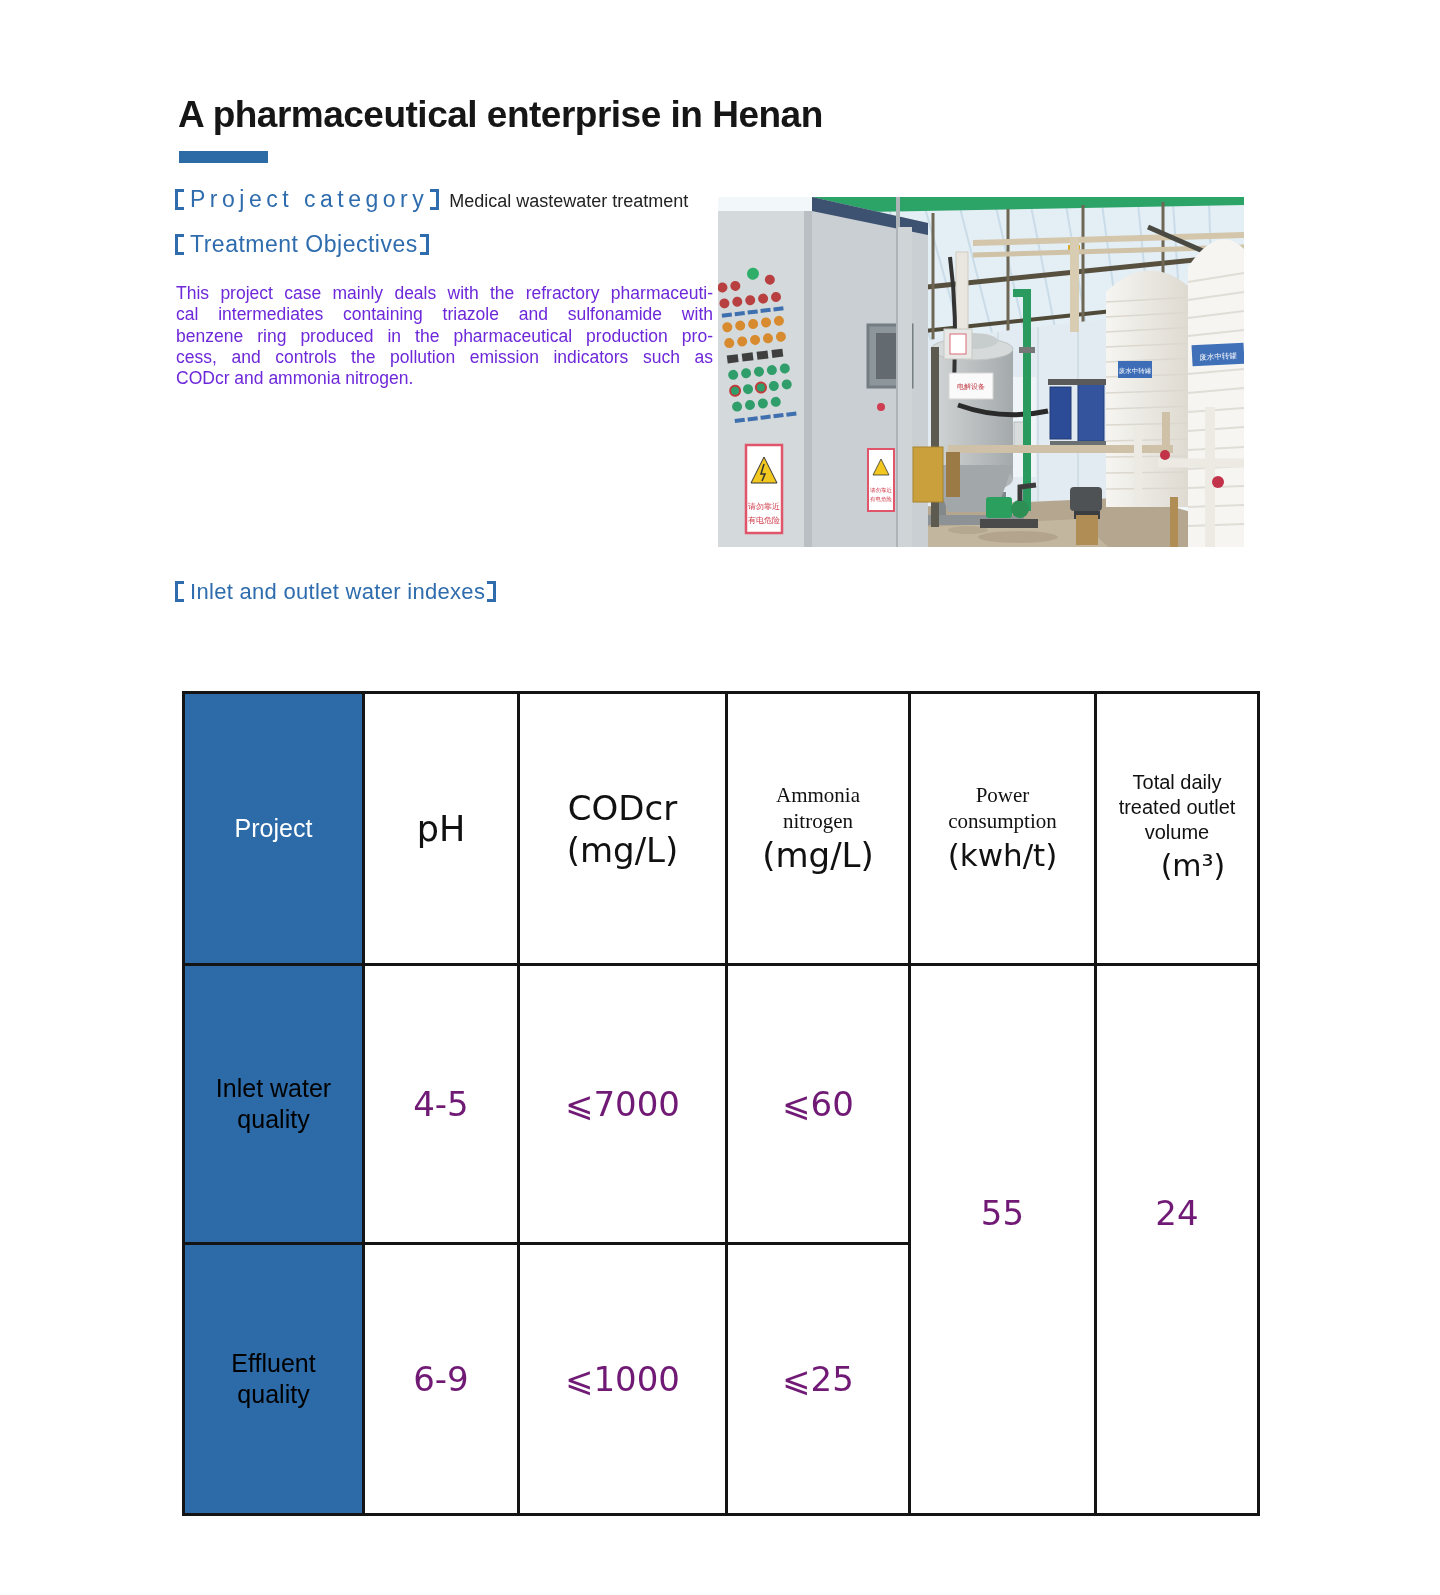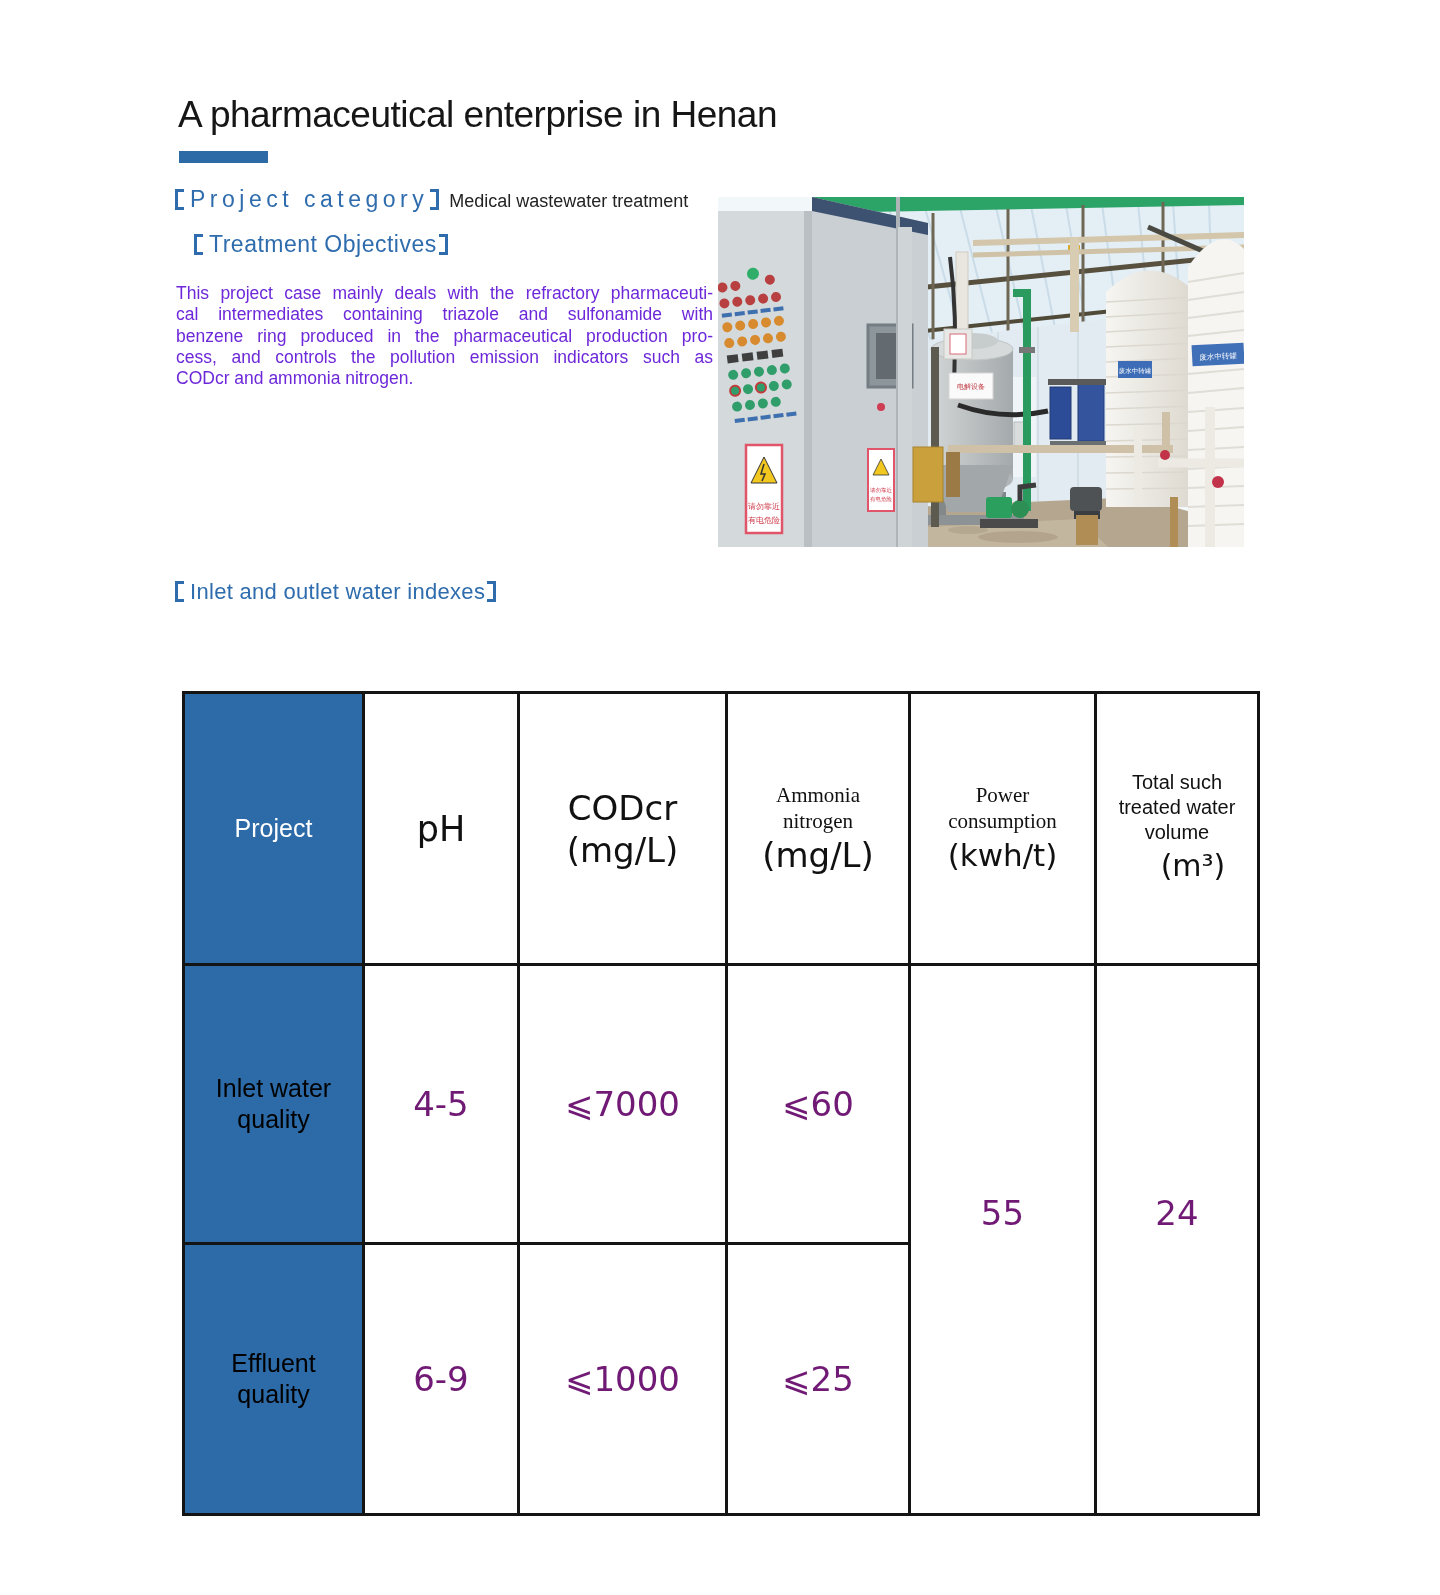--- a/index.html
+++ b/index.html
@@ -1,32 +1,32 @@
 <!DOCTYPE html>
 <html><head>
 <meta charset="utf-8">
 <style>
   html,body{margin:0;padding:0;background:#ffffff;}
   .canvas{position:relative;width:1440px;height:1595px;background:#fff;
           font-family:"Liberation Sans",sans-serif;overflow:hidden;}
 
-  .title{position:absolute;left:178px;top:94px;font-size:37px;font-weight:400;
+  .title{position:absolute;left:178px;top:94px;font-size:37px;font-weight:700;
          color:#161616;letter-spacing:-0.5px;white-space:nowrap;}
   .accent{position:absolute;left:179px;top:151px;width:89px;height:12px;background:#2d6ba6;}
 
   
   .lb,.rb{display:inline-block;width:9px;height:21px;vertical-align:-3px;box-sizing:border-box;}
   .lb{border:3px solid currentColor;border-right:none;margin-right:6px;}
   .rb{border:3px solid currentColor;border-left:none;margin-left:2px;}
 
   .cat-line{position:absolute;left:175px;top:186px;white-space:nowrap;}
   .blue-head{color:#2e6cad;}
   .cat-label{font-size:23px;letter-spacing:4.5px;}
   .cat-value{font-size:18px;color:#232323;margin-left:10px;letter-spacing:0;text-align:center;}
-  .obj-line{position:absolute;left:175px;top:231px;font-size:23px;letter-spacing:0.5px;margin-left:19px;}
+  .obj-line{position:absolute;left:175px;top:231px;font-size:23px;letter-spacing:0.5px;}
   .idx-line{position:absolute;left:175px;top:579px;font-size:22px;letter-spacing:0.3px;}
 
   .para{position:absolute;left:176px;top:283px;width:537px;font-size:17.5px;
         line-height:21.3px;color:#6d28d9;}
   .pl{text-align:left;}
   .just{text-align:justify;text-align-last:justify;}
 
   .photo{position:absolute;left:718px;top:197px;width:526px;height:350px;overflow:hidden;}
   .photo svg{display:block;}
 
@@ -358,21 +358,21 @@
           </th>
           <th>
             <div class="small w110">Ammonia nitrogen</div>
             <div class="big">(mg/L)</div>
           </th>
           <th>
             <div class="small w160">Power consumption</div>
             <div class="big kwh">(kwh/t)</div>
           </th>
           <th>
-            <div class="small20 w150">Total such treated water volume</div>
+            <div class="small20 w150">Total daily treated outlet volume</div>
             <div class="big m3">(m³)</div>
           </th>
         </tr>
         <tr class="r2">
           <td class="blue-cell">
             <div class="cell-label">Inlet water quality</div>
           </td>
           <td class="val">4-5</td>
           <td class="val">⩽7000</td>
           <td class="val">⩽60</td>

